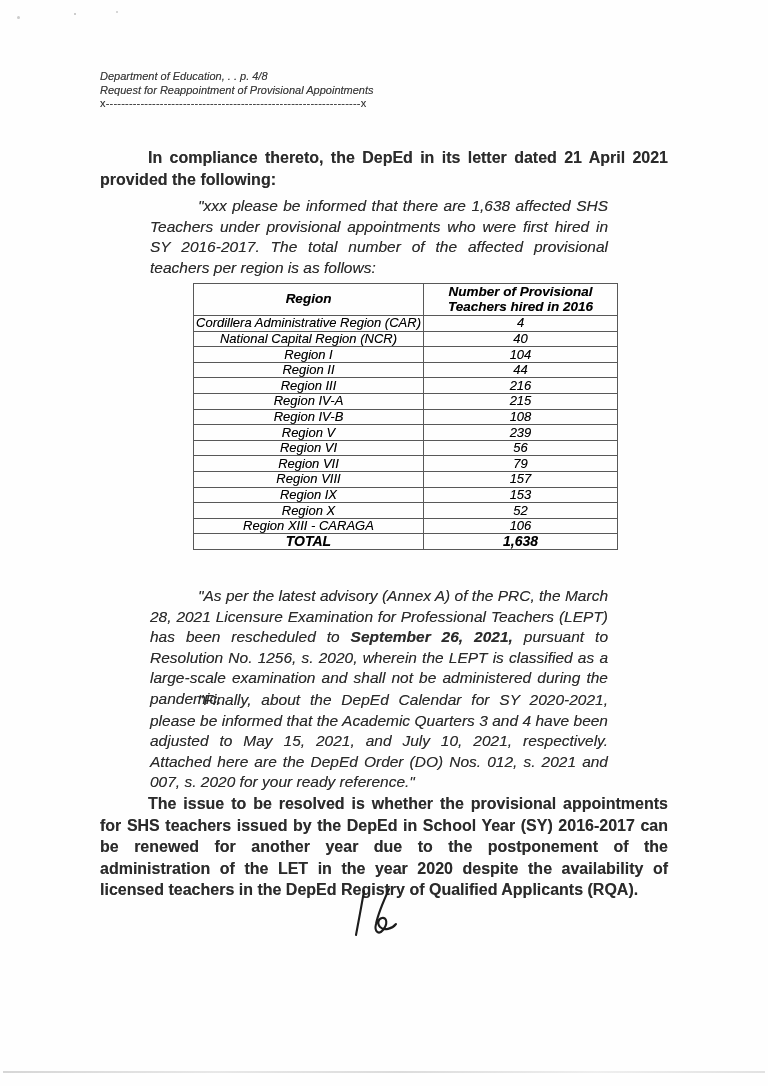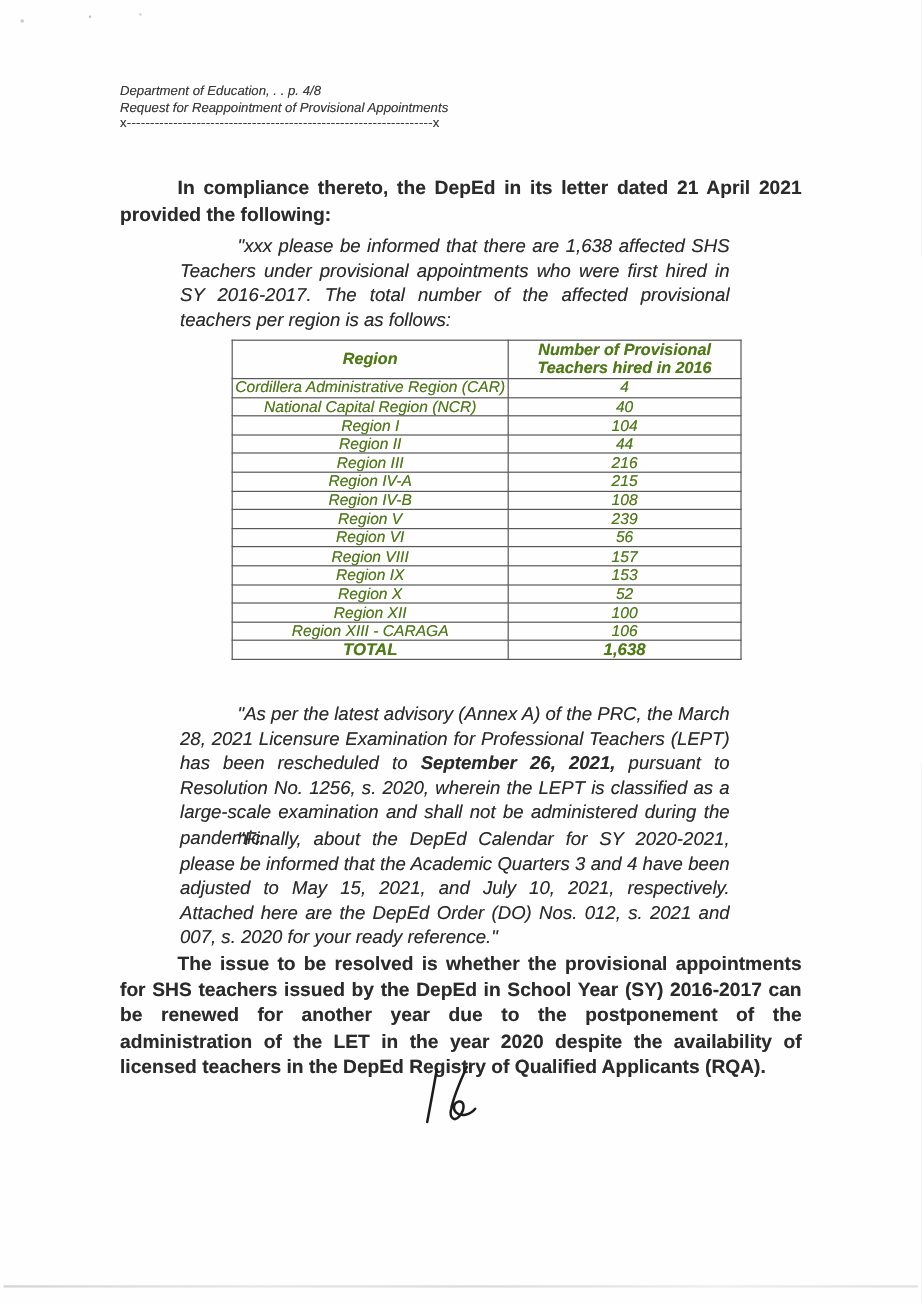--- a/index.html
+++ b/index.html
@@ -18,21 +18,21 @@
   .quote-para{left:150px;width:458px;font-size:15.5px;line-height:20.5px;font-style:italic;}
   .indent{text-indent:48px;}
   .b{font-weight:bold;}
   .p-intro{top:147px;}
   .p-q1{top:196px;}
   .p-q2{top:586px;}
   .p-q3{top:690px;}
   .p-close{top:793px;}
   
   .table-wrap{position:absolute;left:193px;top:283px;}
-  table.region-table{border-collapse:collapse;table-layout:fixed;width:424px;font-style:italic;color:#4d7c0f;}
+  table.region-table{border-collapse:collapse;table-layout:fixed;width:424px;font-style:italic;color:#000000;}
   .region-table th,.region-table td{border:1px solid #585858;padding:0;text-align:center;vertical-align:middle;overflow:hidden;}
   .region-table thead th{font-size:13.5px;line-height:14.5px;font-weight:bold;height:31px;white-space:normal;padding:0 6px;}
   .region-table tbody td{font-size:13px;height:14.6px;line-height:13.8px;white-space:nowrap;}
   .region-table tr.total-row td{font-weight:bold;font-size:14px;}
   
   .signature{position:absolute;left:348px;top:884px;}
   .signature path{fill:none;stroke:#1d1d1d;stroke-width:2.1;stroke-linecap:round;stroke-linejoin:round;}
   
   .speck{position:absolute;width:3px;height:3px;border-radius:50%;background:#9a9a9a;opacity:.5;}
   .speck.s1{left:17px;top:16px;}
@@ -103,34 +103,34 @@
           </tr>
         <tr>
             <td>Region V</td>
             <td>239</td>
           </tr>
         <tr>
             <td>Region VI</td>
             <td>56</td>
           </tr>
         <tr>
+            <td>Region VII</td>
+            <td>79</td>
+          </tr>
+        <tr>
             <td>Region VIII</td>
             <td>157</td>
           </tr>
         <tr>
             <td>Region IX</td>
             <td>153</td>
           </tr>
         <tr>
             <td>Region X</td>
             <td>52</td>
-          </tr>
-        <tr>
-            <td>Region XII</td>
-            <td>100</td>
           </tr>
         <tr>
             <td>Region XIII - CARAGA</td>
             <td>106</td>
           </tr>
         <tr class="total-row">
             <td>TOTAL</td>
             <td>1,638</td>
           </tr>
       </tbody>

